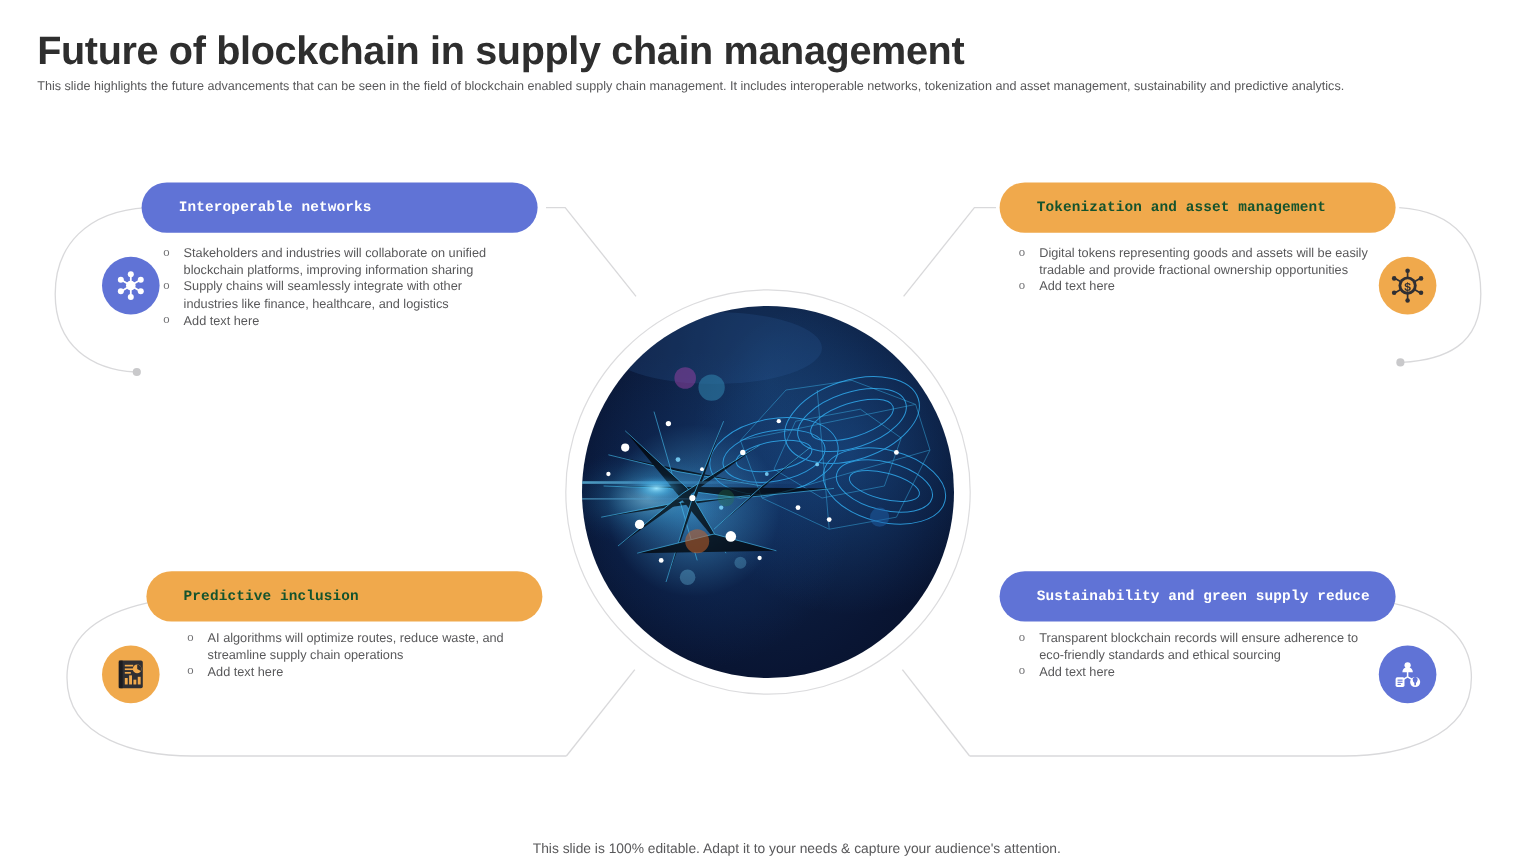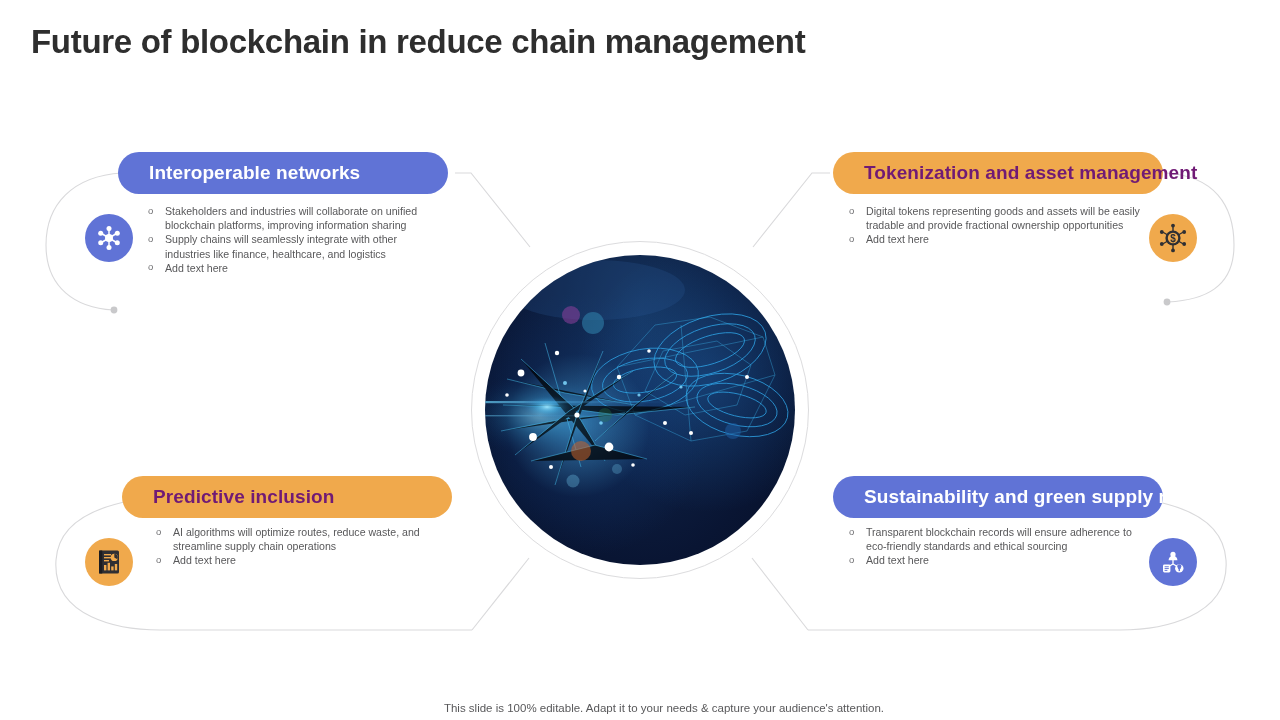--- a/index.html
+++ b/index.html
@@ -82,27 +82,28 @@
   
   .card { position: absolute; }
 
   .pill {
     position: absolute;
     height: 42px;
     border-radius: 21px;
     display: flex;
     align-items: center;
     padding-left: 31px;
-    font-size: 19px;
+    font-size: 12px;
     font-weight: 700;
     letter-spacing: 0.1px;
     white-space: nowrap;
+    font-family: Liberation Mono, monospace;
   }
   .pill.blue   { background: #6073d6; color: #ffffff; }
-  .pill.orange { background: #f0a94c; color: #701a75; text-align: center; }
+  .pill.orange { background: #f0a94c; color: #14532d; text-align: center; }
 
   .bullets {
     position: absolute;
     font-size: 10.6px;
     line-height: 14.2px;
     color: #58585a;
   }
   .bullets ul { list-style: none; }
   .bullets li {
     position: relative;
@@ -141,21 +142,22 @@
     font-size: 11.5px;
     color: #58585a;
     padding-left: 48px;
   }
 </style>
 </head>
 <body>
 
 <div class="slide">
 
-  <div class="title">Future of blockchain in reduce chain management</div>
+  <div class="title">Future of blockchain in supply chain management</div>
+  <div class="subtitle">This slide highlights the future advancements that can be seen in the field of blockchain enabled supply chain management. It includes interoperable networks, tokenization and asset management, sustainability and predictive analytics.</div>
 
   <svg class="connectors" width="1280" height="720" viewBox="0 0 1280 720" fill="none">
 
     <path d="M122 173 C 72 176, 46 205, 46 245 C 46 288, 76 308, 113 310" stroke="#d9d9db" stroke-width="1.1" fill="none"></path>
     <circle cx="114" cy="310" r="3.4" fill="#c9c9cb"></circle>
     <path d="M455 173 L 471 173 L 530 247" stroke="#d9d9db" stroke-width="1.1" fill="none"></path>
 
     <path d="M1166 173 C 1214 176, 1234 205, 1234 245 C 1234 288, 1204 300, 1168 302" stroke="#d9d9db" stroke-width="1.1" fill="none"></path>
     <circle cx="1167" cy="302" r="3.4" fill="#c9c9cb"></circle>
     <path d="M830 173 L 812 173 L 753 247" stroke="#d9d9db" stroke-width="1.1" fill="none"></path>
@@ -267,21 +269,21 @@
         <circle cx="15" cy="15" r="4"></circle>
         <circle cx="15" cy="5.5" r="2.5"></circle>
         <circle cx="23.3" cy="10.2" r="2.5"></circle>
         <circle cx="23.3" cy="19.8" r="2.5"></circle>
         <circle cx="15" cy="24.5" r="2.5"></circle>
         <circle cx="6.7" cy="19.8" r="2.5"></circle>
         <circle cx="6.7" cy="10.2" r="2.5"></circle>
       </svg>
     </div>
 
-    <div class="bullets" style="left:144px; top:204px; width:290px;">
+    <div class="bullets" style="left:132px; top:204px; width:290px;">
       <ul>
         <li>Stakeholders and industries will collaborate on unified blockchain platforms, improving information sharing</li>
         <li>Supply chains will seamlessly integrate with other industries like finance, healthcare, and logistics</li>
         <li>Add text here</li>
       </ul>
     </div>
   </div>
 
   <div class="card">
     <div class="pill orange" style="left:833px; top:152px; width:330px;">

